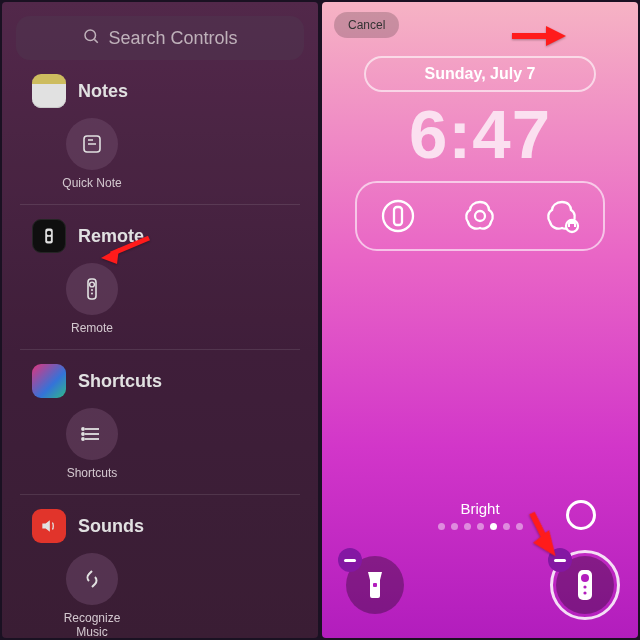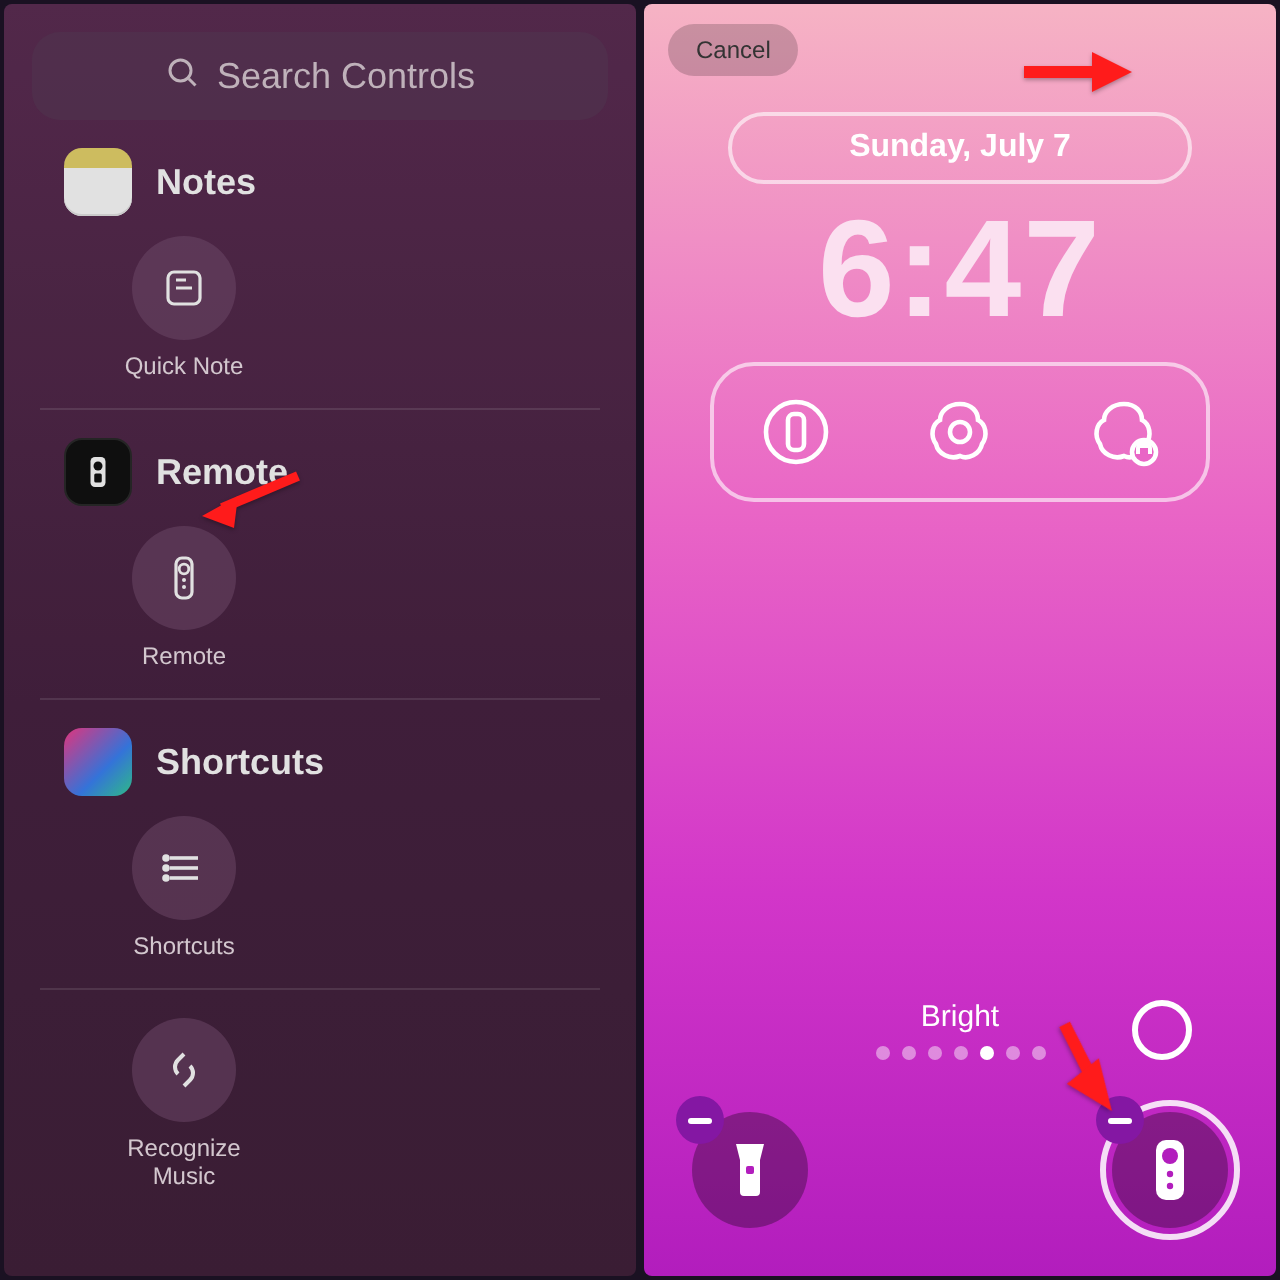--- a/index.html
+++ b/index.html
@@ -188,20 +188,29 @@
                 <circle cx="3" cy="7" r="1" fill="#fff"></circle>
                 <circle cx="3" cy="12" r="1" fill="#fff"></circle>
                 <circle cx="3" cy="17" r="1" fill="#fff"></circle>
               </svg>
           </div>
           <span class="lbl">Shortcuts</span>
         </div>
       </div>
       <div class="divider"></div>
 
+      <div class="section-head">
+        <div class="app-ico ico-sounds">
+          <svg viewBox="0 0 24 24" width="20" height="20" fill="#fff">
+              <path d="M4 9v6h4l5 4V5L8 9H4z"></path>
+              <path d="M16 8c1.5 1 1.5 7 0 8" fill="none" stroke="#fff" stroke-width="1.6"></path>
+            </svg>
+        </div>
+        <span>Sounds</span>
+      </div>
       <div class="tile-row">
         <div class="tile">
           <div class="circle">
             <svg viewBox="0 0 24 24" fill="none" stroke="#fff" stroke-width="2">
                 <path d="M9 14c-2-2-2-5 0-7l3-3"></path>
                 <path d="M15 10c2 2 2 5 0 7l-3 3"></path>
               </svg>
           </div>
           <span class="lbl" style="white-space:pre-line">Recognize
 Music</span>

